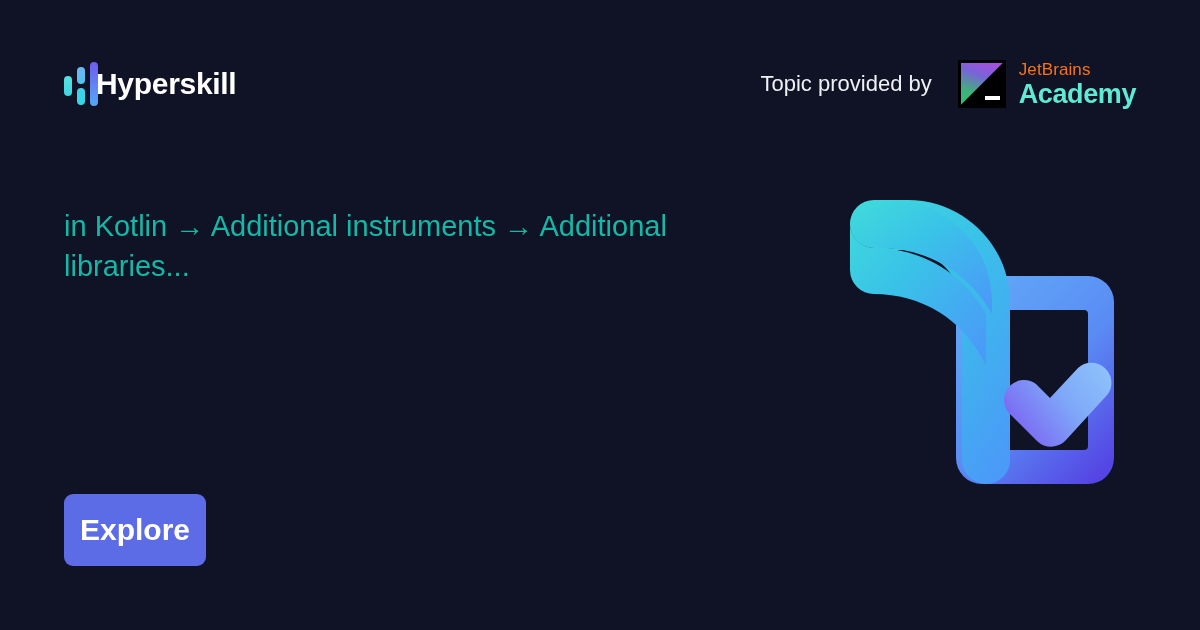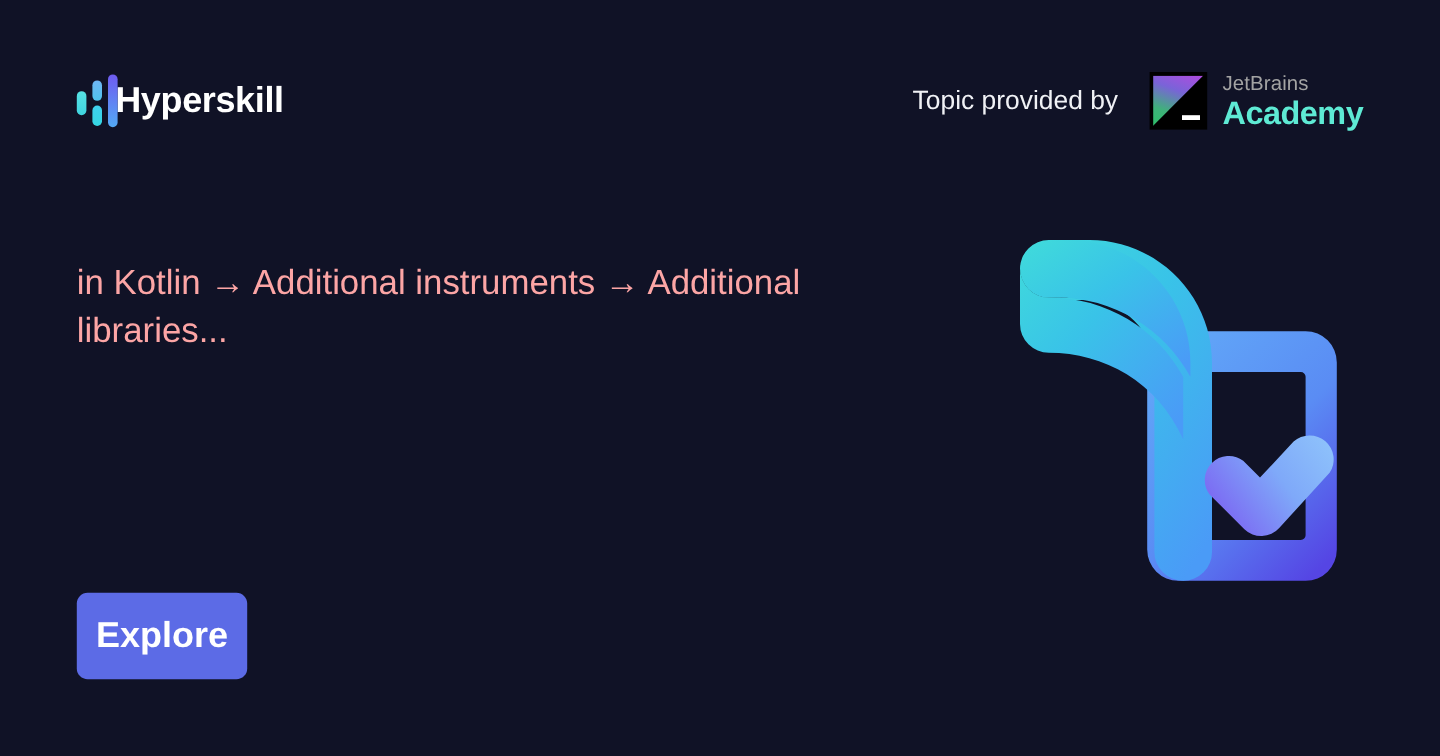--- a/index.html
+++ b/index.html
@@ -123,21 +123,21 @@
     background:#ffffff;
   }
 
   .jb-words {
     display:flex;
     flex-direction:column;
     justify-content:center;
     line-height:1;
   }
   .jb-top {
-    color:#a3a3a3;
+    color:#f97316;
     font-size:17px;
     font-weight:normal;
     letter-spacing:0.1px;
   }
   .jb-bottom {
     color:#5eead4;
     font-size:27px;
     font-weight:bold;
     letter-spacing:-0.4px;
     margin-top:3px;
@@ -161,22 +161,22 @@
   .page-title {
     color:#ffffff;
     font-size:56px;
     font-weight:bold;
     line-height:1.12;
     letter-spacing:-0.6px;
     word-break:break-word;
   }
 
   .breadcrumb {
-    margin-top:42px;
-    color:#fca5a5;
+    margin-top:32px;
+    color:#14b8a6;
     font-size:29px;
     font-weight:normal;
     line-height:1.38;
     max-width:700px;
   }
 
   .explore-button {
     position:absolute;
     left:64px;
     top:326px;

